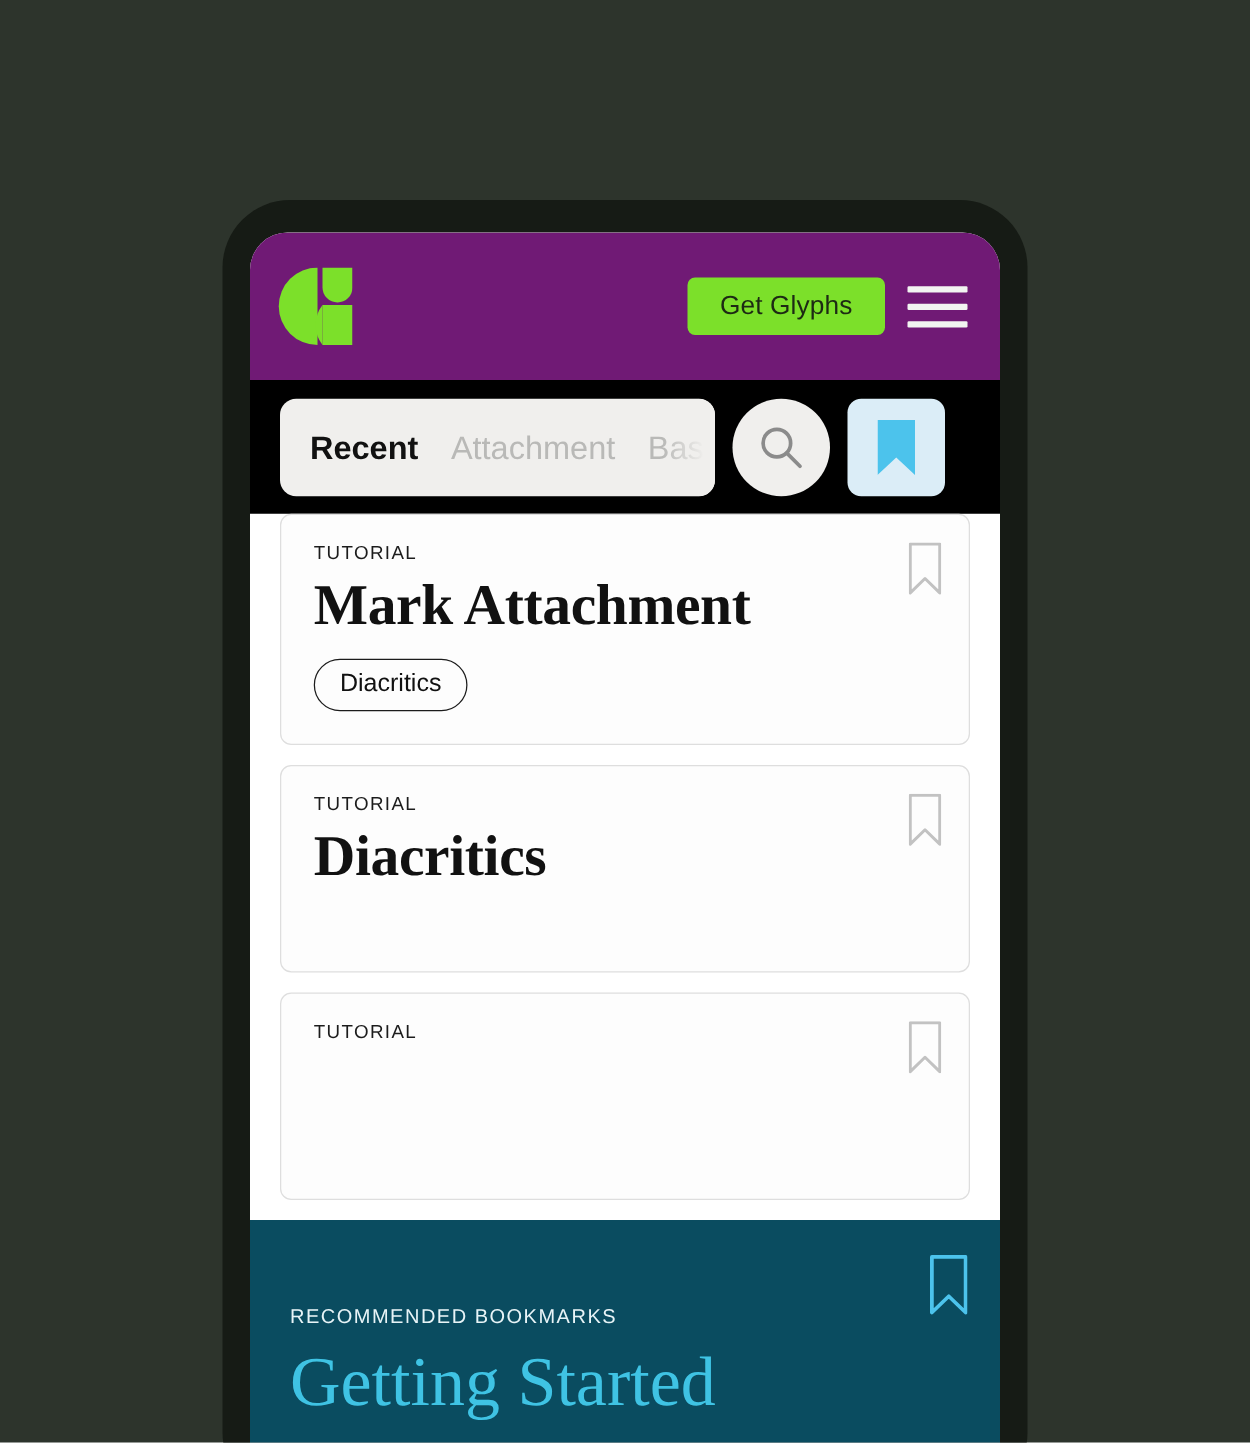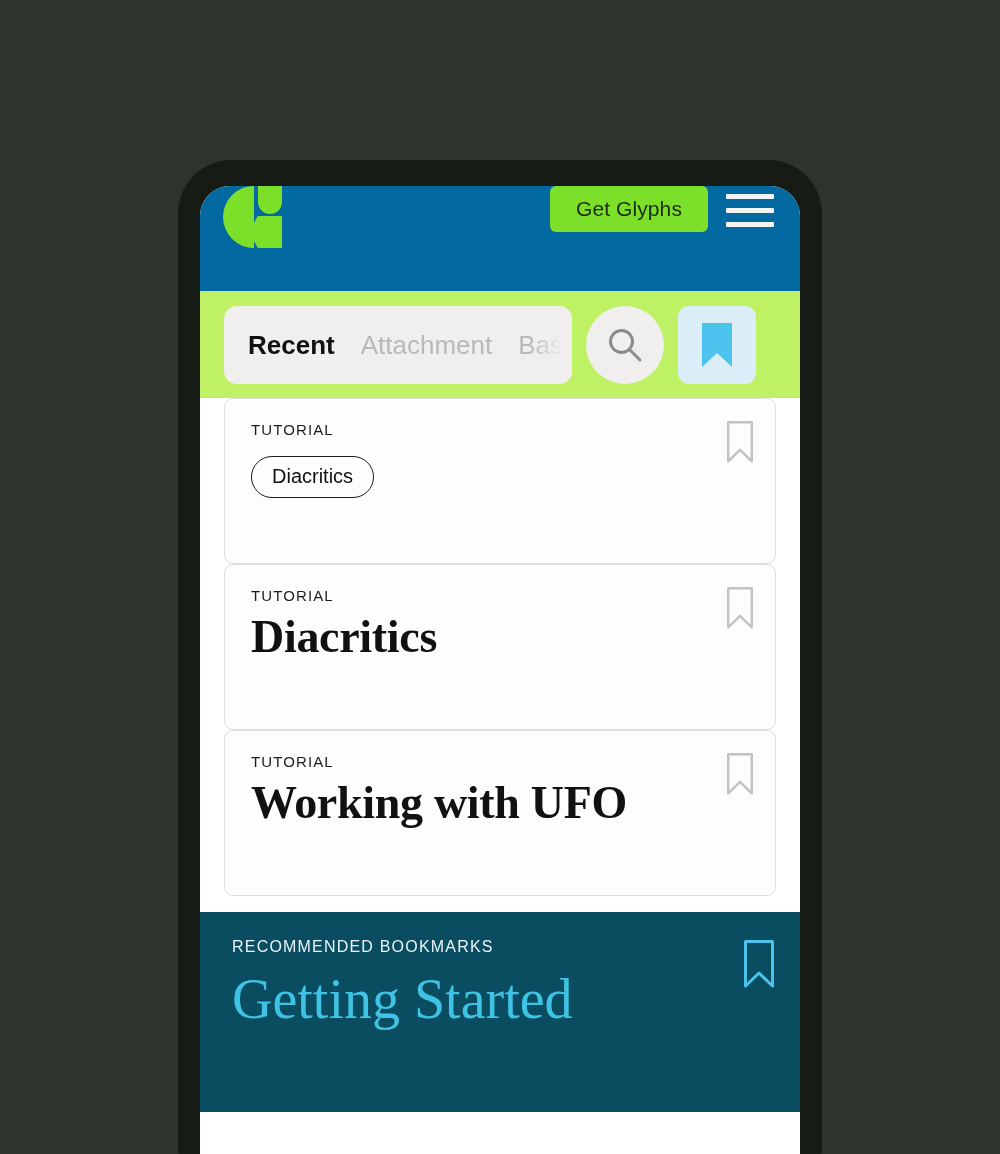--- a/index.html
+++ b/index.html
@@ -32,23 +32,24 @@
     width: 600px;
     height: 1014px;
     background: #ffffff;
     border-radius: 30px 30px 0 0;
     overflow: hidden;
     position: relative;
   }
 
   
   .app-header {
-    height: 105px;
-    background: #0369a1;
-    display: flex;
+    height: 118px;
+    background: #701a75;
+    display: flex;
+    align-items: center;
     padding: 0 18px 0 22px;
   }
 
   .logo {
     width: 60px;
     height: 62px;
     position: relative;
     flex: 0 0 auto;
   }
 
@@ -86,21 +87,21 @@
     width: 48px;
     background: #f2f4f1;
     border-radius: 1px;
   }
 
   
   .control-row {
     display: flex;
     align-items: center;
     padding: 15px 0 14px 24px;
-    background: #bef264;
+    background: #000000;
     gap: 14px;
   }
 
   .tab-pill {
     background: #f0efed;
     border-radius: 13px;
     height: 78px;
     display: flex;
     align-items: center;
     padding: 0 24px;
@@ -151,20 +152,21 @@
     justify-content: center;
     cursor: pointer;
     flex: 0 0 auto;
   }
 
   
   .card-list {
     padding: 0 24px;
     display: flex;
     flex-direction: column;
+    gap: 16px;
   }
 
   .card {
     background: #fdfdfd;
     border: 1px solid #dedede;
     border-radius: 9px;
     padding: 22px 24px 26px 26px;
     position: relative;
     min-height: 166px;
     cursor: pointer;
@@ -216,20 +218,21 @@
     margin-top: 16px;
     cursor: pointer;
     position: relative;
   }
 
   .featured-kicker {
     font-size: 16px;
     letter-spacing: 1.2px;
     color: #e8f4f7;
     font-family: "Liberation Sans", sans-serif;
+    margin-top: 43px;
   }
 
   .featured-title {
     font-family: "Liberation Serif", serif;
     font-weight: normal;
     font-size: 56px;
     line-height: 1.07;
     color: #3fc3e4;
     margin-top: 14px;
   }
@@ -288,41 +291,41 @@
         <svg width="30" height="44" viewBox="0 0 30 44">
           <path d="M0 0 L30 0 L30 44 L15 30 L0 44 Z" fill="#4cc3ec"></path>
         </svg>
       </div>
     </div>
 
     <div class="card-list">
 
       <div class="card">
         <div class="card-kicker">TUTORIAL</div>
+        <div class="card-title">Mark Attachment</div>
         <div class="card-tag">Diacritics</div>
         <div class="card-bookmark">
           <svg width="26" height="42" viewBox="0 0 26 42">
             <path d="M1.2 1.2 L24.8 1.2 L24.8 40.3 L13 28.8 L1.2 40.3 Z" fill="none" stroke="#c2c2c2" stroke-width="2.4" stroke-linejoin="round"></path>
           </svg>
         </div>
       </div>
 
       <div class="card">
         <div class="card-kicker">TUTORIAL</div>
         <div class="card-title">Diacritics</div>
         <div class="card-bookmark">
           <svg width="26" height="42" viewBox="0 0 26 42">
             <path d="M1.2 1.2 L24.8 1.2 L24.8 40.3 L13 28.8 L1.2 40.3 Z" fill="none" stroke="#c2c2c2" stroke-width="2.4" stroke-linejoin="round"></path>
           </svg>
         </div>
       </div>
 
       <div class="card">
         <div class="card-kicker">TUTORIAL</div>
-        <div class="card-title">Working with UFO</div>
         <div class="card-bookmark">
           <svg width="26" height="42" viewBox="0 0 26 42">
             <path d="M1.2 1.2 L24.8 1.2 L24.8 40.3 L13 28.8 L1.2 40.3 Z" fill="none" stroke="#c2c2c2" stroke-width="2.4" stroke-linejoin="round"></path>
           </svg>
         </div>
       </div>
     </div>
 
     <div class="card-featured">
       <div class="featured-kicker">RECOMMENDED BOOKMARKS</div>

